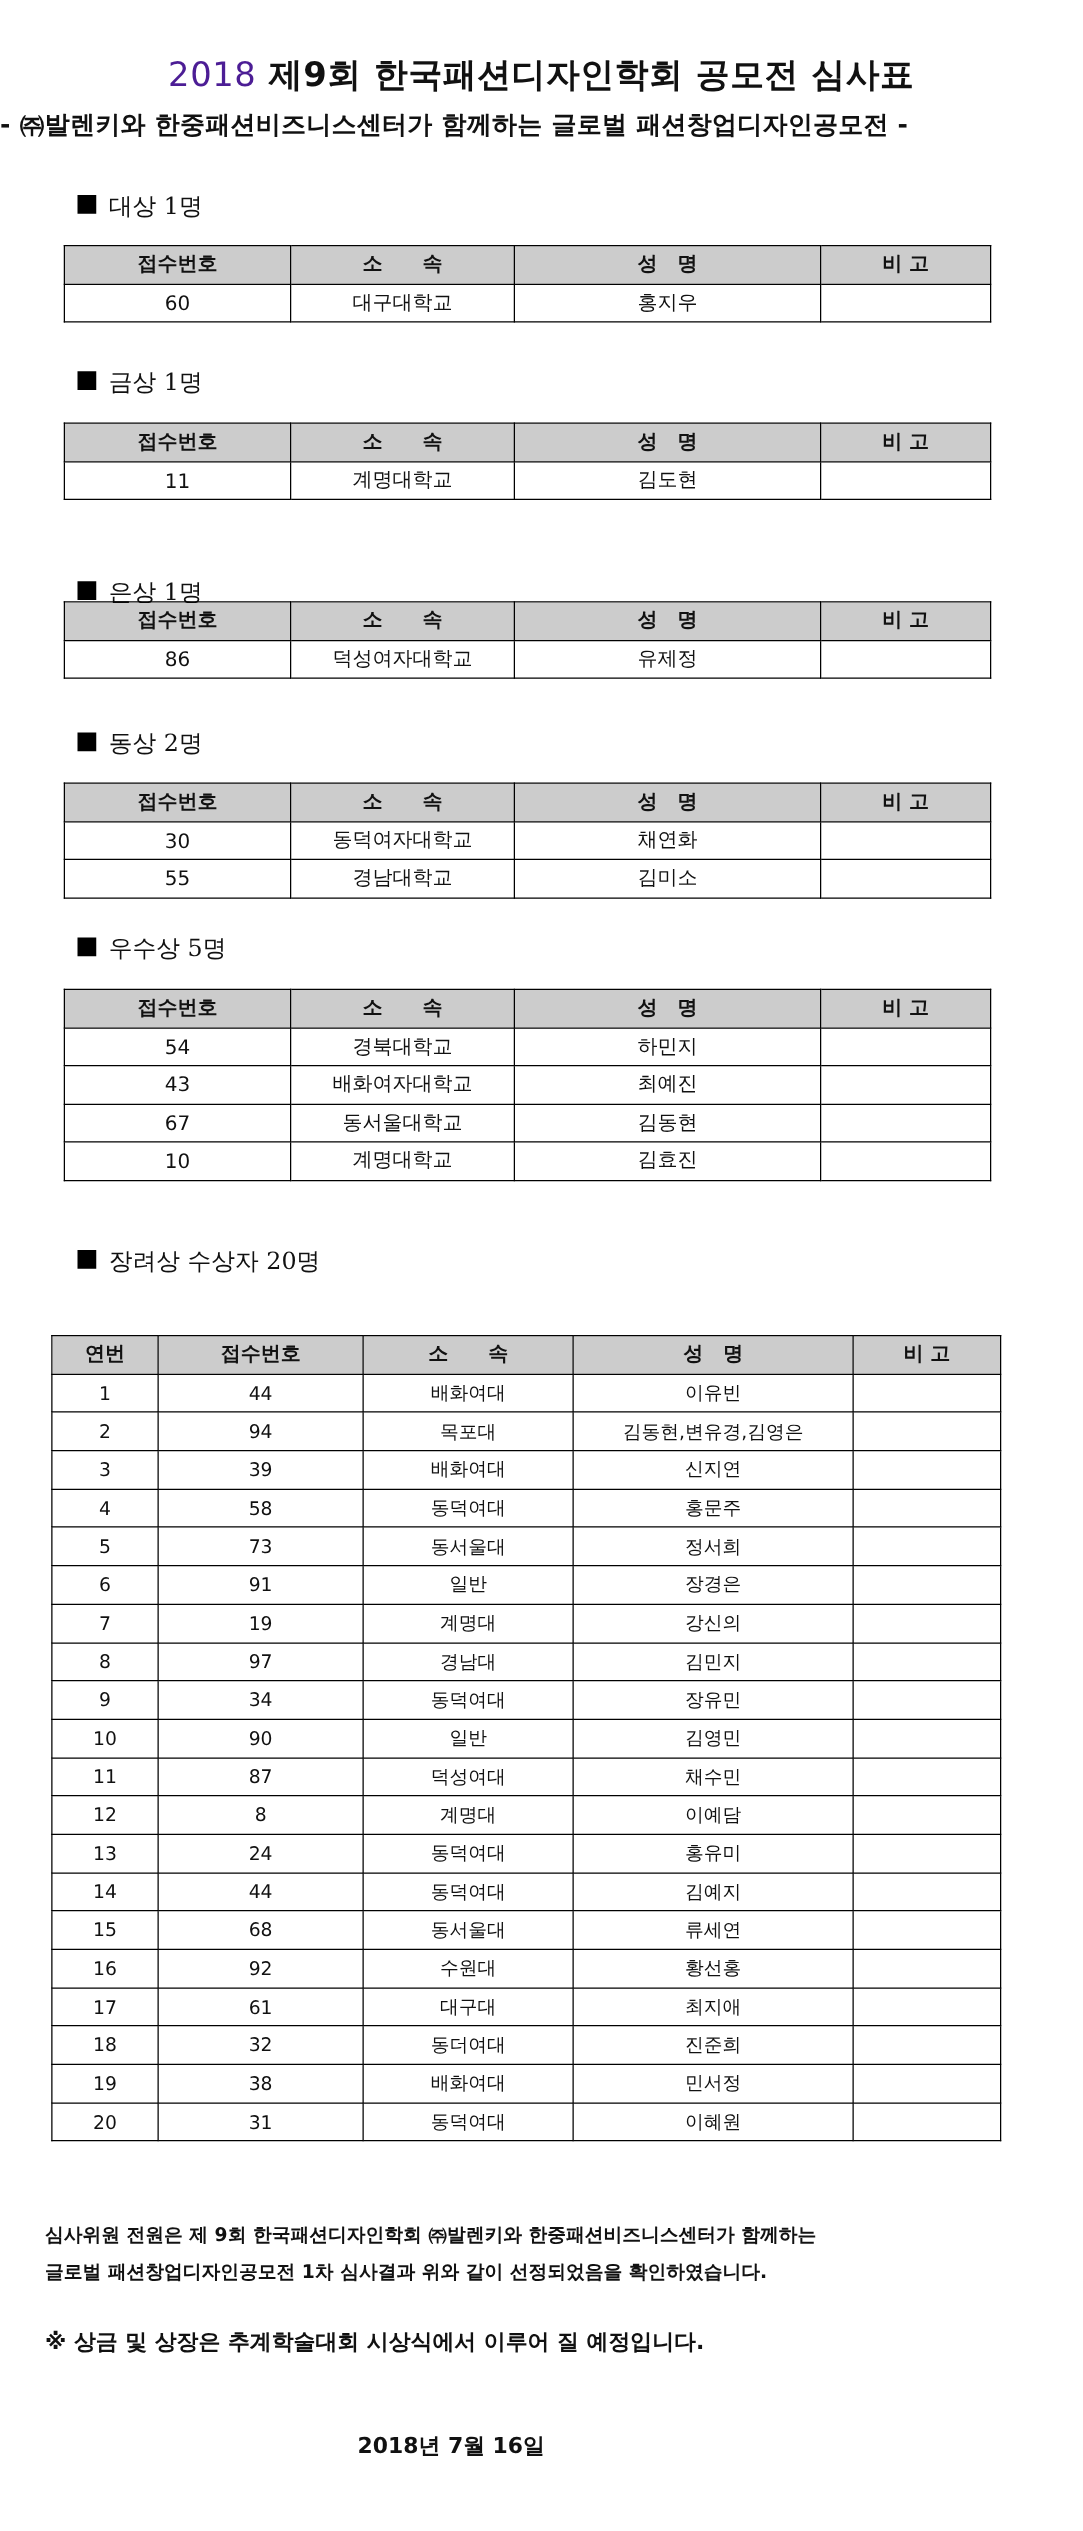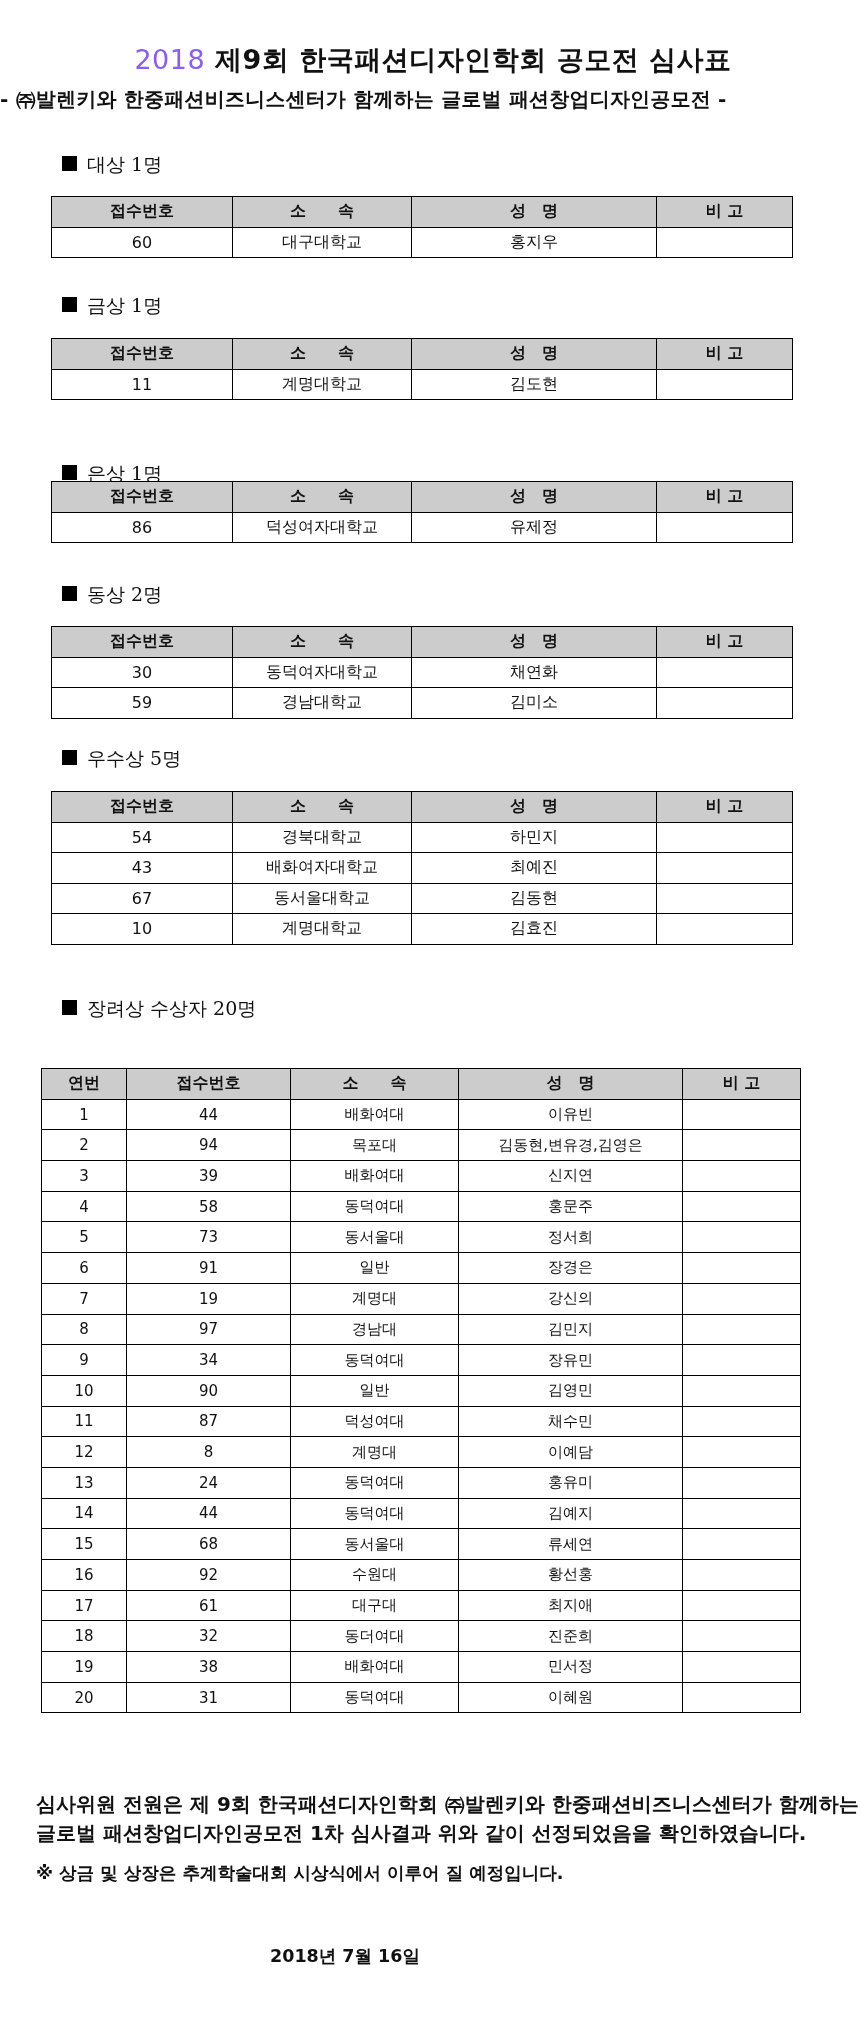--- a/index.html
+++ b/index.html
@@ -1,39 +1,39 @@
 <!DOCTYPE html>
 <html><head>
 <meta charset="utf-8">
 <style>
   html, body { margin: 0; padding: 0; background: #ffffff; }
   body { width: 866px; height: 2025px; position: relative; overflow: hidden;
          font-family: "DejaVu Sans", "Liberation Sans", sans-serif; color: #111; }
   .title { position: absolute; top: 42px; left: 0; width: 866px; text-align: center;
            font-size: 27px; font-weight: bold; letter-spacing: 0.5px; white-space: nowrap; }
-  .title .year { color: #8b5cf6; font-weight: normal; }
+  .title .year { color: #4c1d95; font-weight: normal; }
   .subtitle { position: absolute; top: 86px; left: 0; width: 702px; text-align: center;
               font-size: 20px; font-weight: bold; white-space: nowrap; letter-spacing: 0.2px; }
   .section-heading { position: absolute; left: 62px; font-family: "DejaVu Serif", "Liberation Serif", serif;
                      font-size: 19px; white-space: nowrap; }
   .section-heading .sq { display: inline-block; width: 15px; height: 15px; background: #000;
                          margin-right: 10px; vertical-align: 0px; }
   table { position: absolute; border-collapse: collapse; table-layout: fixed; }
   table td, table th { border: 1.5px solid #000; text-align: center; padding: 0;
                        font-size: 16px; overflow: hidden; white-space: nowrap; }
   table th { background: #cccccc; font-weight: bold; }
   table.award { left: 51px; width: 741px; }
   table.award tr { height: 30.5px; }
   table.encourage { left: 41px; width: 759px; margin-top: 28px; }
   table.encourage tr { height: 30.7px; }
   table.encourage td { font-size: 15px; }
-  .closing { position: absolute; left: 36px; top: 1774px; font-size: 20px; font-weight: bold;
-             line-height: 29px; white-space: nowrap; margin-top: 16px; }
+  .closing { position: absolute; left: 36px; top: 1774px; font-size: 15px; font-weight: bold;
+             line-height: 29px; white-space: nowrap; }
   .note { position: absolute; left: 36px; top: 1861px; font-size: 17.5px; font-weight: bold; white-space: nowrap; }
-  .date { position: absolute; top: 1944px; left: 0; width: 690px; text-align: center;
+  .date { position: absolute; top: 1944px; left: 16px; width: 690px; text-align: center;
           font-size: 17.5px; font-weight: bold; white-space: nowrap; }
 </style>
 </head>
 <body>
 
 <div class="title"><span class="year">2018</span><span> 제9회 한국패션디자인학회 공모전 심사표</span></div>
 <div class="subtitle">- ㈜발렌키와 한중패션비즈니스센터가 함께하는 글로벌 패션창업디자인공모전 -</div>
 
 <div id="award-sections">
     <div class="section-heading" style="top:152px"><span class="sq"></span><span>대상 1명</span></div>
@@ -128,21 +128,21 @@
         </tr>
       </thead>
       <tbody>
         <tr>
           <td>30</td>
           <td>동덕여자대학교</td>
           <td>채연화</td>
           <td></td>
         </tr>
         <tr>
-          <td>59</td>
+          <td>55</td>
           <td>경남대학교</td>
           <td>김미소</td>
           <td></td>
         </tr>
       </tbody>
     </table>
     <div class="section-heading" style="top:746px"><span class="sq"></span><span>우수상 5명</span></div>
     <table class="award" style="top:791px">
       <colgroup>
         <col style="width:181px">

